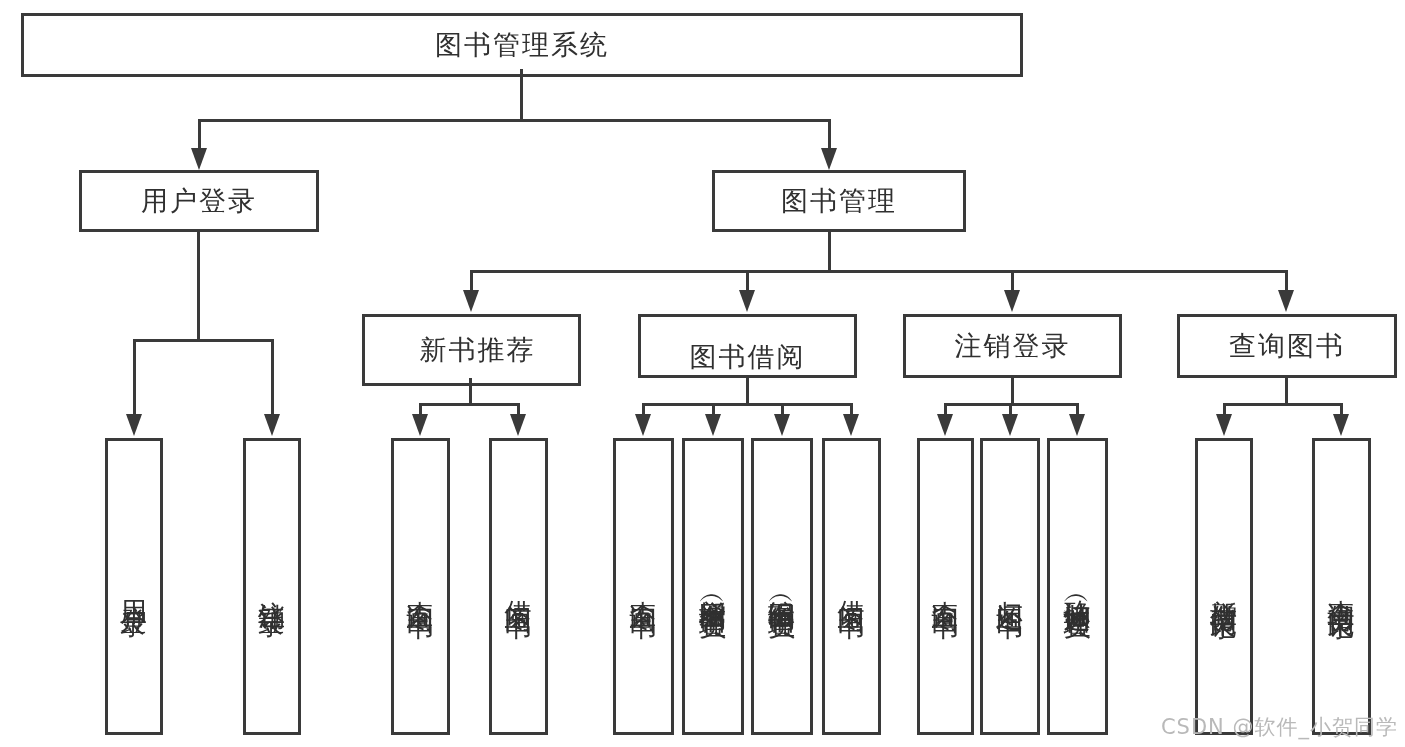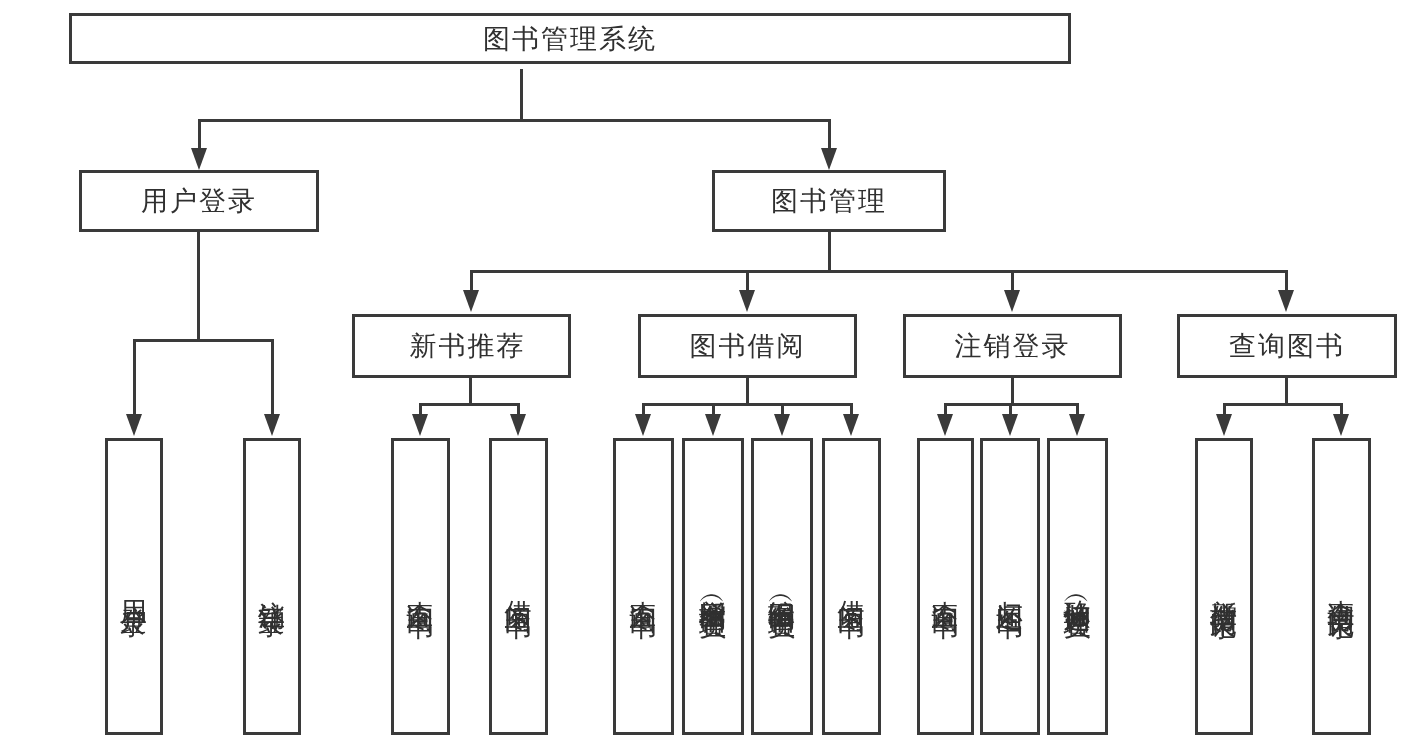--- a/index.html
+++ b/index.html
@@ -29,35 +29,35 @@
   .watermark{
     position:absolute;right:7px;bottom:6px;
     font-size:21px;color:#b9b9b9;letter-spacing:1px;white-space:nowrap;
   }
 </style>
 </head>
 <body>
 
 <div id="canvas">
 
-  <div class="box hbox" style="left:21px;top:13px;width:1002px;height:51px;margin-left:48px;">
+  <div class="box hbox" style="left:21px;top:13px;width:1002px;height:64px;">
     <span>图书管理系统</span>
   </div>
 
   <div class="line vline" style="left:520px;top:69px;height:52px;"></div>
   <div class="line hline" style="left:198px;top:119px;width:633px;"></div>
   <div class="line vline" style="left:198px;top:119px;height:31px;"></div>
   <div class="arrowhead" style="left:191px;top:148px;"></div>
   <div class="line vline" style="left:828px;top:119px;height:31px;"></div>
   <div class="arrowhead" style="left:821px;top:148px;"></div>
 
   <div class="box hbox" style="left:79px;top:170px;width:240px;height:62px;">
     <span>用户登录</span>
   </div>
-  <div class="box hbox" style="left:712px;top:170px;width:234px;height:62px;">
+  <div class="box hbox" style="left:712px;top:170px;width:254px;height:62px;">
     <span>图书管理</span>
   </div>
 
   <div class="line vline" style="left:197px;top:232px;height:109px;"></div>
   <div class="line hline" style="left:133px;top:339px;width:141px;"></div>
   <div class="line vline" style="left:133px;top:339px;height:78px;"></div>
   <div class="arrowhead" style="left:126px;top:414px;"></div>
   <div class="line vline" style="left:271px;top:339px;height:78px;"></div>
   <div class="arrowhead" style="left:264px;top:414px;"></div>
 
@@ -65,24 +65,24 @@
   <div class="line hline" style="left:470px;top:270px;width:818px;"></div>
   <div class="line vline" style="left:470px;top:270px;height:22px;"></div>
   <div class="arrowhead" style="left:463px;top:290px;"></div>
   <div class="line vline" style="left:746px;top:270px;height:22px;"></div>
   <div class="arrowhead" style="left:739px;top:290px;"></div>
   <div class="line vline" style="left:1011px;top:270px;height:22px;"></div>
   <div class="arrowhead" style="left:1004px;top:290px;"></div>
   <div class="line vline" style="left:1285px;top:270px;height:22px;"></div>
   <div class="arrowhead" style="left:1278px;top:290px;"></div>
 
-  <div class="box hbox" style="left:352px;top:314px;width:219px;height:64px;padding-left:12px;">
+  <div class="box hbox" style="left:362px;top:314px;width:219px;height:72px;padding-left:12px;">
     <span>新书推荐</span>
   </div>
-  <div class="box hbox" style="left:638px;top:314px;width:219px;height:64px;">
+  <div class="box hbox" style="left:638px;top:314px;width:219px;height:64px;align-items:flex-end;">
     <span>图书借阅</span>
   </div>
   <div class="box hbox" style="left:903px;top:314px;width:219px;height:64px;">
     <span>注销登录</span>
   </div>
   <div class="box hbox" style="left:1177px;top:314px;width:220px;height:64px;">
     <span>查询图书</span>
   </div>
 
   <div class="line vline" style="left:469px;top:378px;height:28px;"></div>
@@ -156,14 +156,15 @@
     <span class="vtext" style="letter-spacing: 2px;">确认归还（管理员）</span>
   </div>
 
   <div class="box vbox" style="left:1195px;top:438px;width:58px;height:297px;">
     <span class="vtext" style="letter-spacing: 3px;">新增借阅记录</span>
   </div>
   <div class="box vbox" style="left:1312px;top:438px;width:59px;height:297px;">
     <span class="vtext" style="letter-spacing: 3px;">查询借阅记录</span>
   </div>
 
+  <div class="watermark">CSDN @软件_小贺同学</div>
 
 </div>
 
 </body></html>

